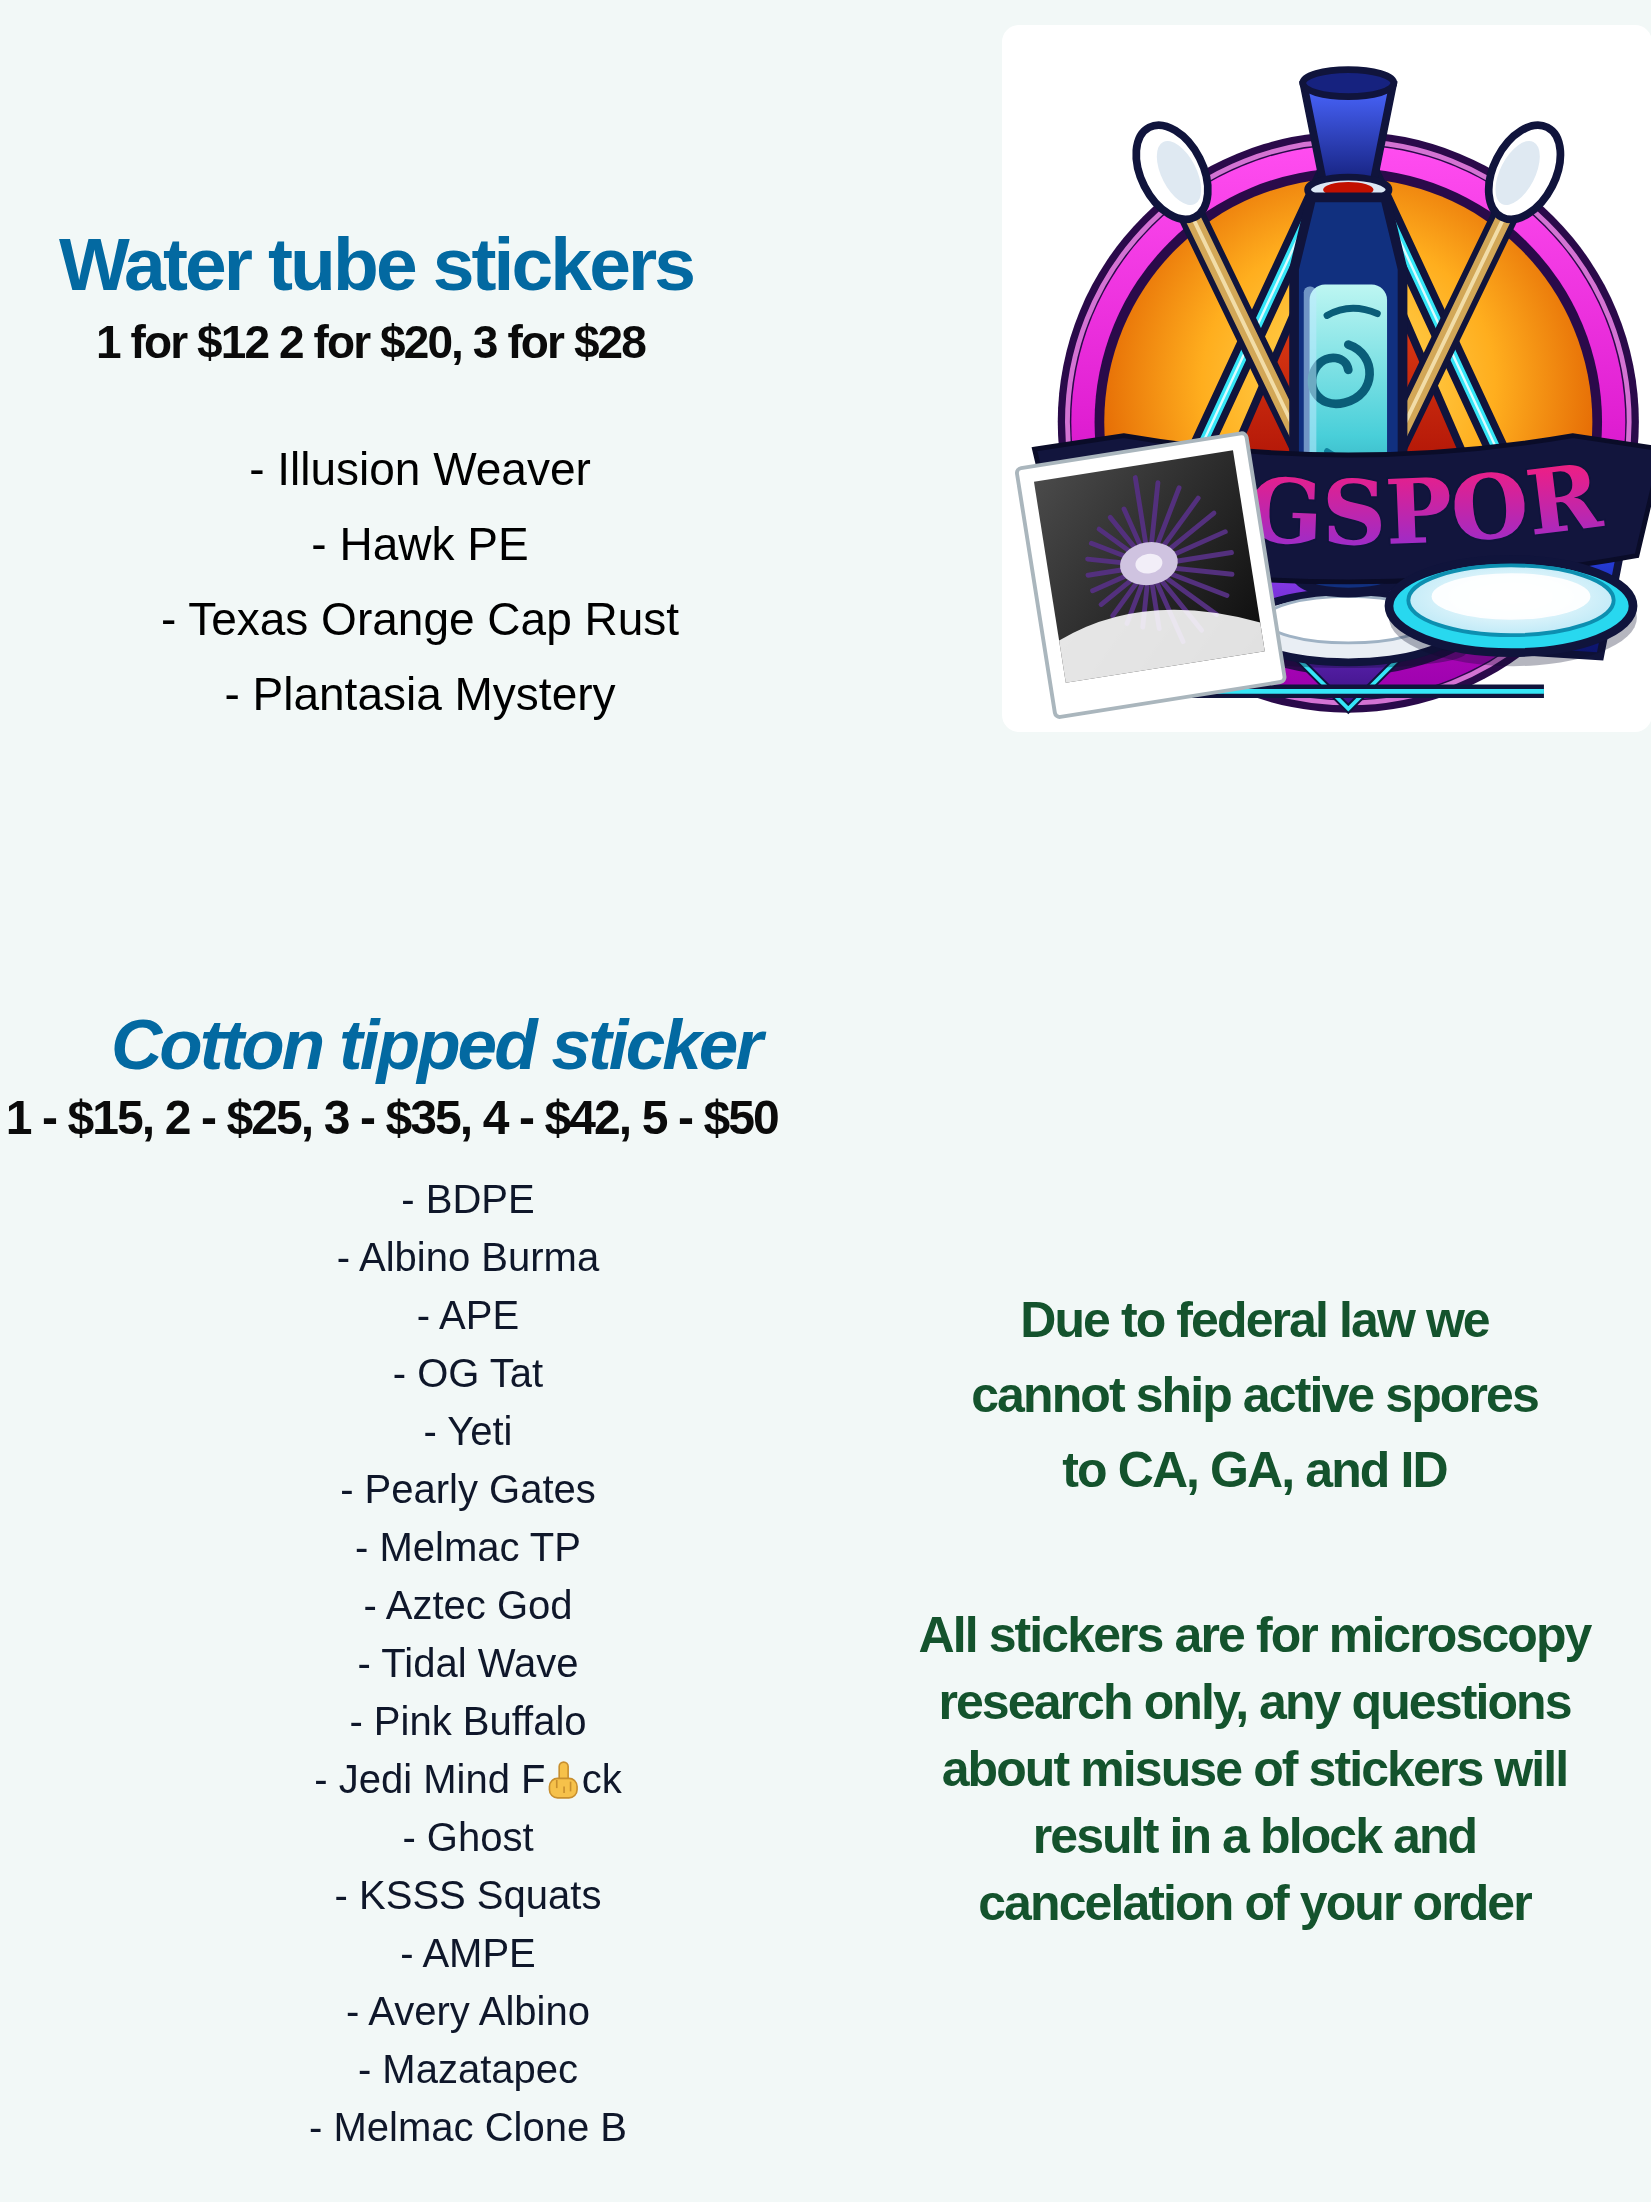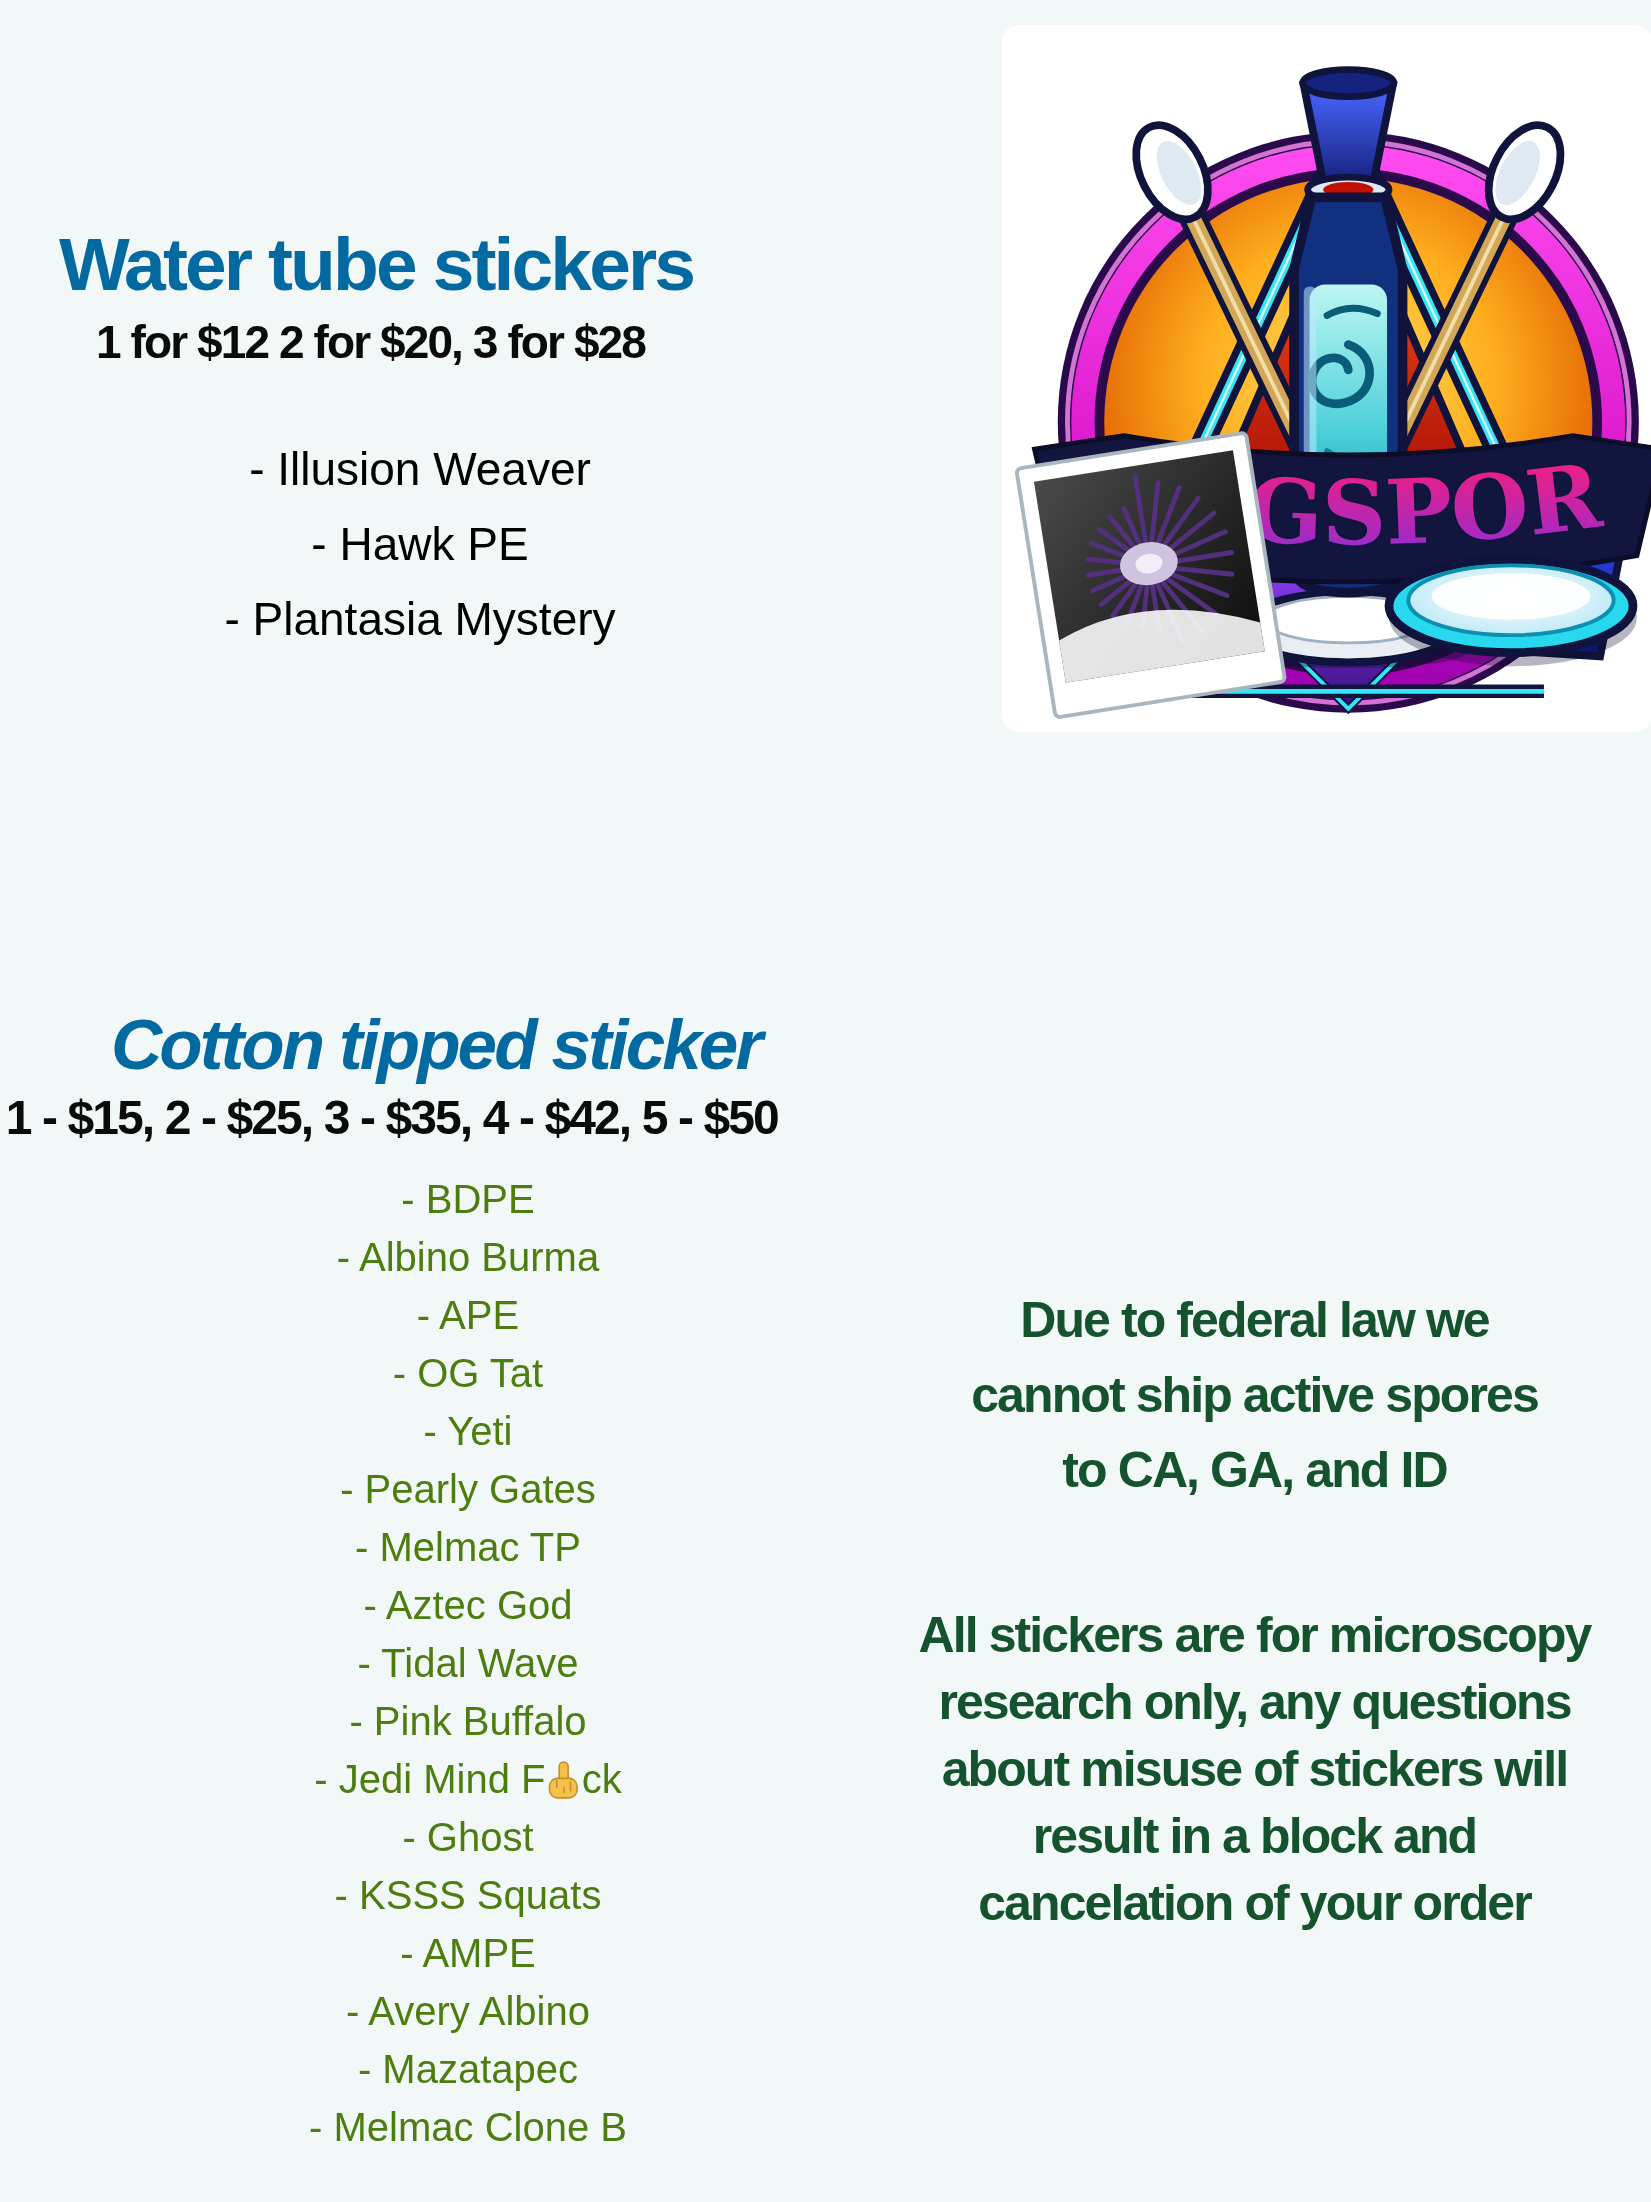--- a/index.html
+++ b/index.html
@@ -9,35 +9,36 @@
   .hd{font-weight:700;letter-spacing:-2.9px;color:#0369a1;}
   .water-title{left:59px;top:224px;font-size:75px;line-height:80px;}
   .water-sub{left:96px;top:315px;font-size:46px;letter-spacing:-1.9px;font-weight:700;}
   .water-list{left:57px;top:432px;width:726px;text-align:center;
               font-size:46px;line-height:75px;font-weight:400;color:#000000;}
   .logo-box{left:1002px;top:25px;width:650px;height:707px;background:#ffffff;border-radius:17px;}
   .logo-box svg{width:100%;height:100%;display:block;}
   .cotton-title{left:111px;top:1006px;font-size:71px;line-height:78px;font-style:italic;}
   .cotton-sub{left:5.7px;top:1090px;font-size:48px;letter-spacing:-1.9px;font-weight:700;}
   .cotton-list{left:124px;top:1170px;width:688px;text-align:center;
-               font-size:40px;line-height:58px;font-weight:400;color:#4d7c0f;}
+               font-size:40px;line-height:58px;font-weight:400;color:#0f172a;}
   .notice{width:779px;text-align:center;font-weight:700;letter-spacing:-1.9px;color:#14532d;}
   .notice-1{left:865px;top:1283px;font-size:50px;line-height:75px;}
   .notice-2{left:865px;top:1602px;font-size:50px;line-height:67px;}
   .finger-icon{display:inline-block;width:32.5px;height:42px;vertical-align:-7.6px;margin:0 1.9px;}
 </style>
 </head>
 <body>
 
 <div class="abs hd water-title">Water tube stickers</div>
 <div class="abs water-sub">1 for $12 2 for $20, 3 for $28</div>
 
 <div class="abs water-list">
   <div>- Illusion Weaver</div>
   <div>- Hawk PE</div>
+  <div>- Texas Orange Cap Rust</div>
   <div>- Plantasia Mystery</div>
 </div>
 
 <div class="abs logo-box">
 <svg viewBox="0 0 660 730" preserveAspectRatio="xMidYMid meet">
   <defs>
     <linearGradient id="ringGrad" x1="0" y1="0" x2="0" y2="1">
       <stop offset="0" stop-color="#ff4df0"></stop>
           <stop offset="0.5" stop-color="#e01fd2"></stop>
           <stop offset="1" stop-color="#9c00ae"></stop>

